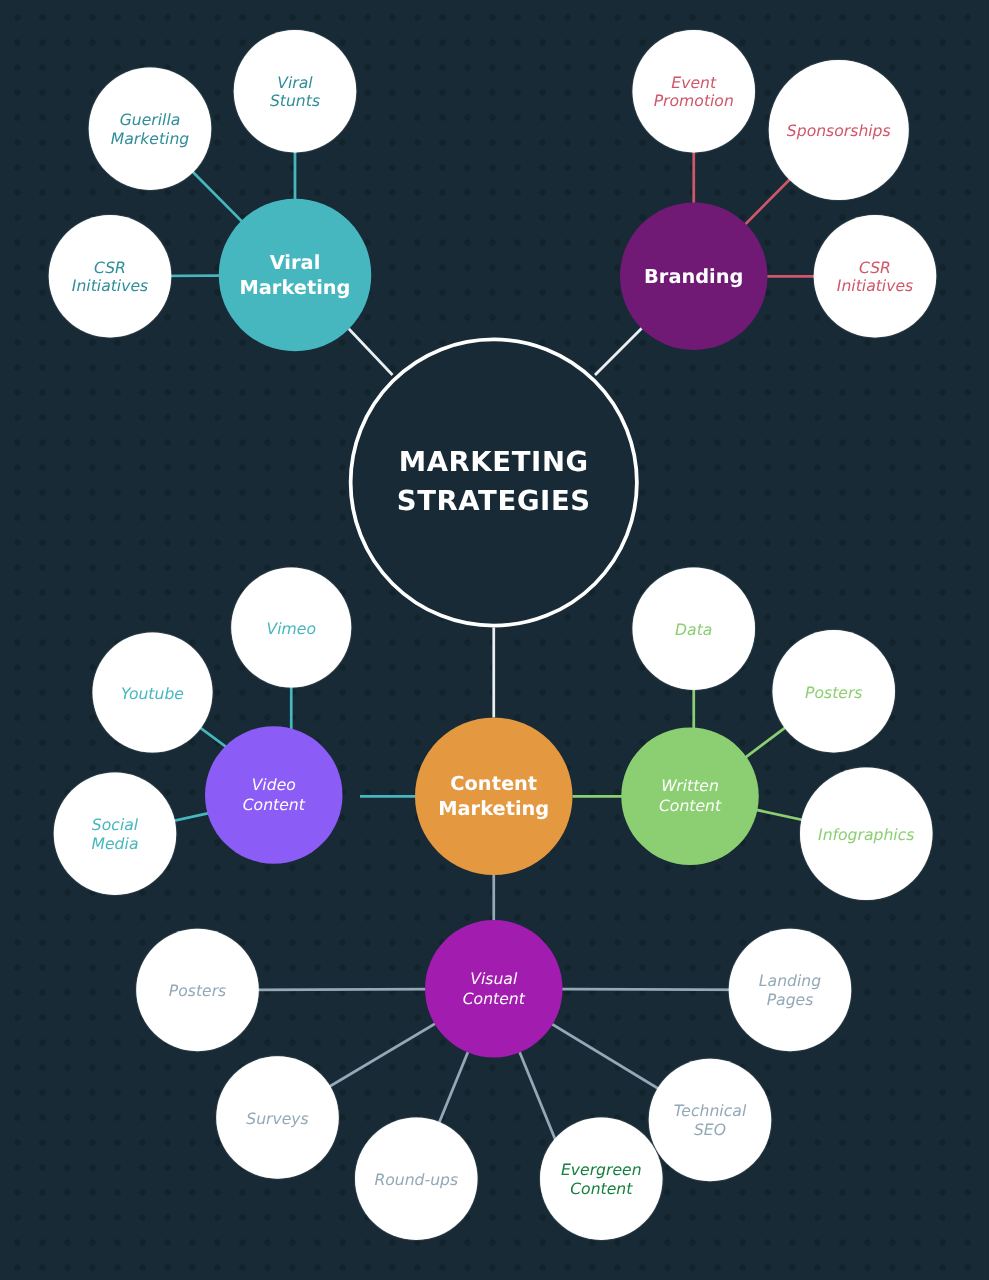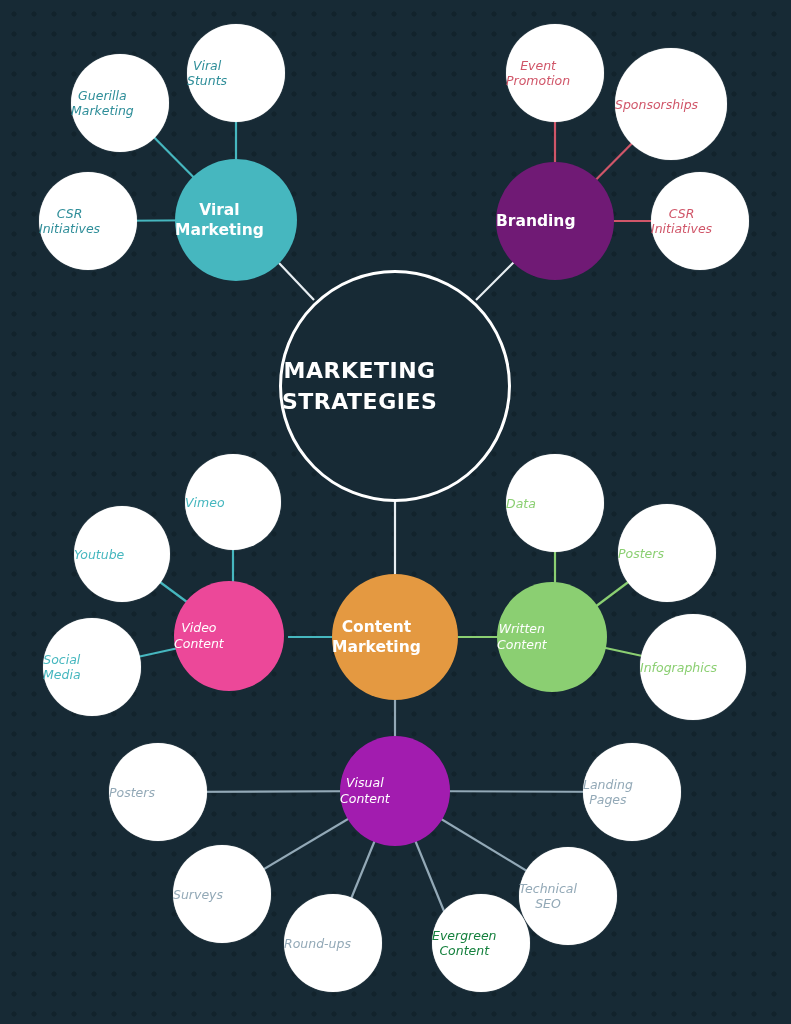--- a/index.html
+++ b/index.html
@@ -9,21 +9,21 @@
     background-image: radial-gradient(circle, #12232c 2.4px, transparent 2.8px);
     background-size: 20px 20px;
     background-position: 4px 4px;
     font-family: "DejaVu Sans", "Liberation Sans", sans-serif;
     position: relative;
   }
   #diagram { position: absolute; left: 0; top: 0; width: 791px; height: 1024px; }
   #diagram line { stroke-width: 2.2; }
   .node {
     position: absolute; border-radius: 50%;
-    display: flex; align-items: center; justify-content: flex-start;
+    display: flex; align-items: center; justify-content: center;
     text-align: center; box-sizing: border-box;
     white-space: pre-line; cursor: pointer;
   }
   .leaf {
     background: #ffffff;
     font-style: italic; font-size: 12.5px; line-height: 15px;
     box-shadow: 0 0 1px rgba(255,255,255,0.6);
   }
   .hub {
     color: #ffffff; font-weight: bold; font-size: 15.5px; line-height: 20px;
@@ -78,21 +78,21 @@
     <div class="node leaf" style="left: 39px; top: 172px; width: 98px; height: 98px; color: rgb(47, 142, 153);"><span>CSR
 Initiatives</span></div>
     <div class="node hub" style="left: 496px; top: 162px; width: 118px; height: 118px; background: #701a75;"><span>Branding</span></div>
     <div class="node leaf" style="left: 506px; top: 24px; width: 98px; height: 98px; color: rgb(208, 86, 105);"><span>Event
 Promotion</span></div>
     <div class="node leaf" style="left: 615px; top: 48px; width: 112px; height: 112px; color: rgb(208, 86, 105);"><span>Sponsorships</span></div>
     <div class="node leaf" style="left: 651px; top: 172px; width: 98px; height: 98px; color: rgb(208, 86, 105);"><span>CSR
 Initiatives</span></div>
     <div class="node hub" style="left: 332px; top: 574px; width: 126px; height: 126px; background: rgb(228, 153, 65);"><span>Content
 Marketing</span></div>
-    <div class="node sub" style="left: 174px; top: 581px; width: 110px; height: 110px; background: #ec4899;"><span>Video
+    <div class="node sub" style="left: 164px; top: 581px; width: 110px; height: 110px; background: #8b5cf6;"><span>Video
 Content</span></div>
     <div class="node leaf" style="left: 185px; top: 454px; width: 96px; height: 96px; color: rgb(70, 183, 191);"><span>Vimeo</span></div>
     <div class="node leaf" style="left: 74px; top: 506px; width: 96px; height: 96px; color: rgb(70, 183, 191);"><span>Youtube</span></div>
     <div class="node leaf" style="left: 43px; top: 618px; width: 98px; height: 98px; color: rgb(70, 183, 191);"><span>Social
 Media</span></div>
     <div class="node sub" style="left: 497px; top: 582px; width: 110px; height: 110px; background: rgb(139, 207, 114);"><span>Written
 Content</span></div>
     <div class="node leaf" style="left: 506px; top: 454px; width: 98px; height: 98px; color: rgb(139, 207, 114);"><span>Data</span></div>
     <div class="node leaf" style="left: 618px; top: 504px; width: 98px; height: 98px; color: rgb(139, 207, 114);"><span>Posters</span></div>
     <div class="node leaf" style="left: 640px; top: 614px; width: 106px; height: 106px; color: rgb(139, 207, 114);"><span>Infographics</span></div>

